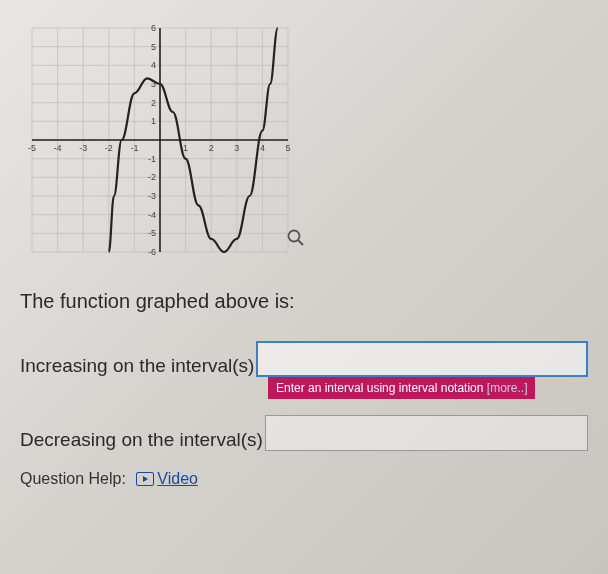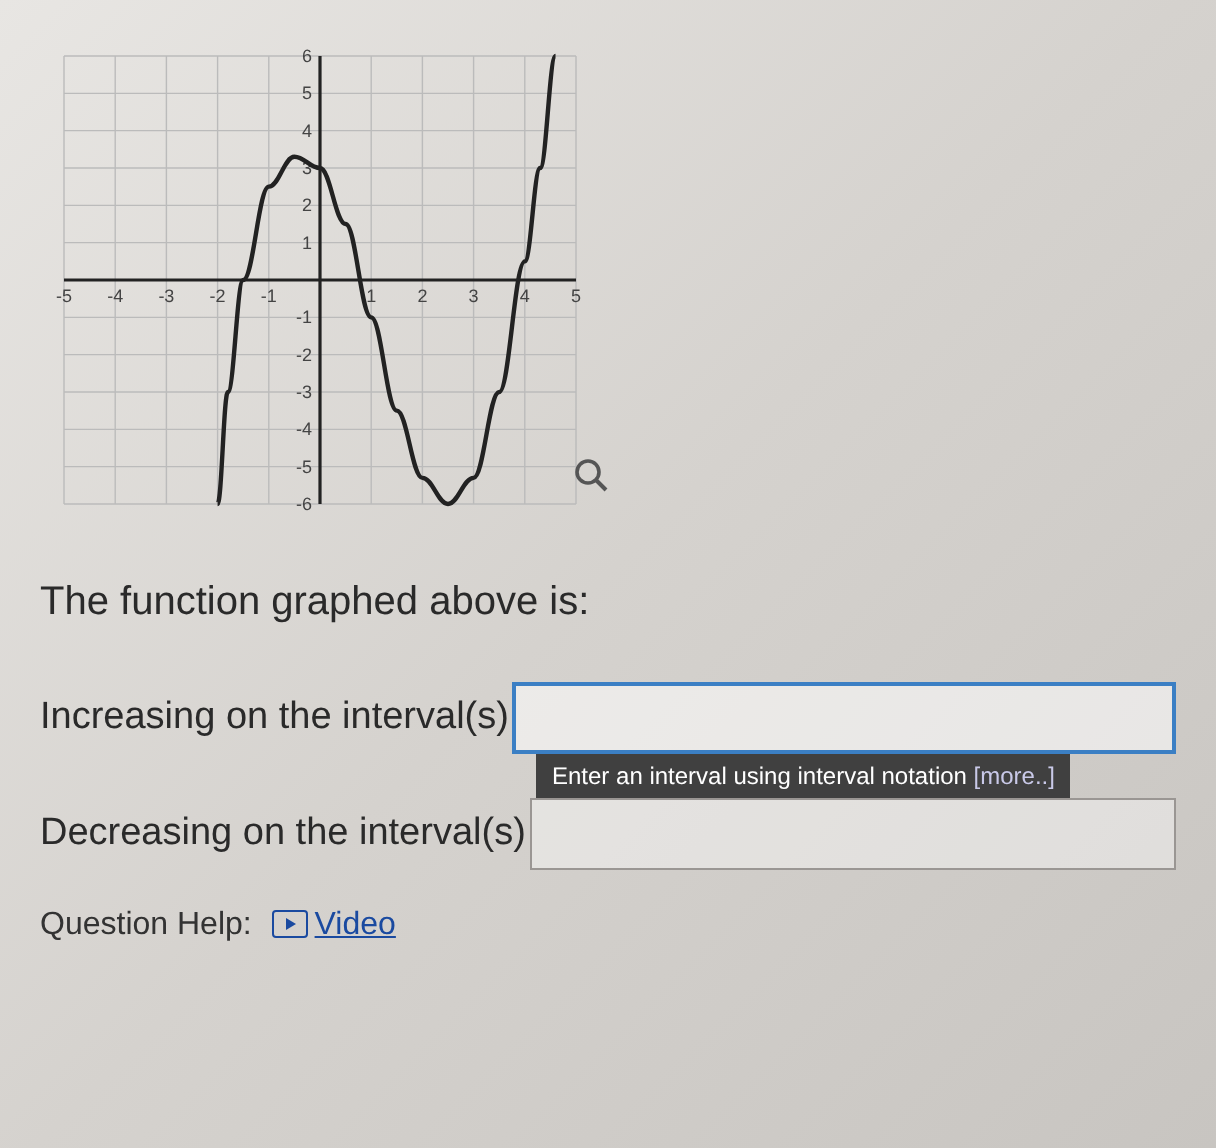--- a/index.html
+++ b/index.html
@@ -31,21 +31,21 @@
     color: #555;
     font-size: 18px;
   }
   .prompt {
     font-size: 20px;
     color: #2a2a2a;
     margin: 18px 0 28px 0;
   }
   .field-row {
     display: flex;
-    align-items: center;
+    align-items: flex-end;
     margin-bottom: 12px;
     position: relative;
   }
   .field-label {
     font-size: 19px;
     color: #2a2a2a;
     white-space: nowrap;
   }
   .answer-input {
     flex: 1;
@@ -58,32 +58,32 @@
     margin-left: 2px;
   }
   .answer-input.secondary {
     border: 1px solid #9a9693;
     background: rgba(255,255,255,0.4);
   }
   .tooltip {
     position: absolute;
     left: 248px;
     top: 36px;
-    background: #404040;
+    background: #be185d;
     color: #fff;
     font-size: 12px;
     padding: 4px 8px;
     white-space: nowrap;
     z-index: 5;
   }
   .tooltip .more {
     color: #c9c9e8;
   }
   .decreasing-row {
-    margin-top: 22px;
+    margin-top: 38px;
   }
   .help-row {
     margin-top: 19px;
     font-size: 16px;
     color: #333;
   }
   .video-link {
     color: #1a4aa0;
     text-decoration: underline;
     cursor: pointer;

